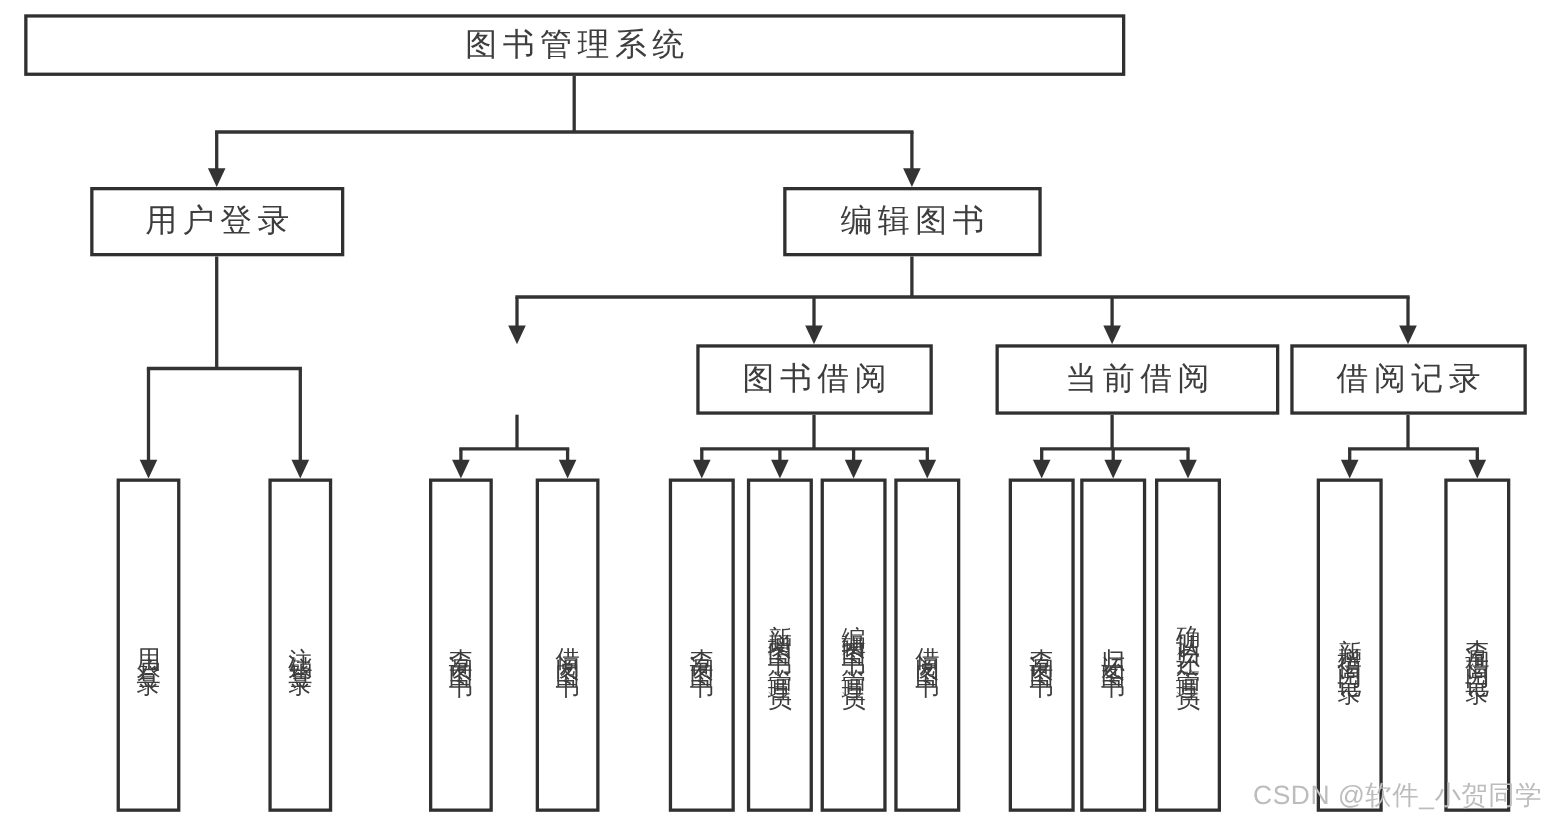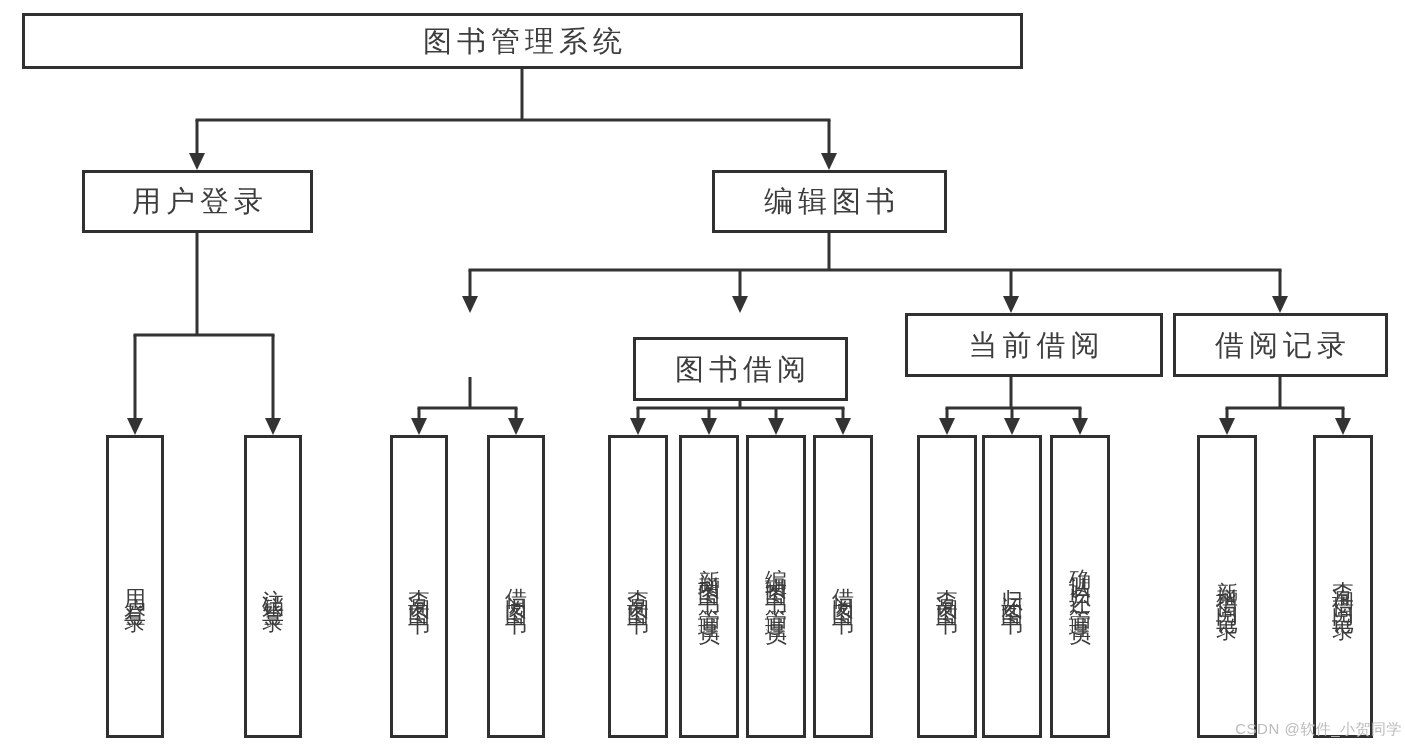--- a/index.html
+++ b/index.html
@@ -37,42 +37,42 @@
     line-height:1;
     white-space:nowrap;
   }
   
   .n-root{left:22px;top:13px;width:1001px;height:56px;}
   
   .n-l2-0{left:82px;top:170px;width:231px;height:63px;}
   .n-l2-1{left:712px;top:170px;width:235px;height:63px;}
   
   .n-l3-0{left:362px;top:313px;width:216px;height:64px;}
-  .n-l3-1{left:633px;top:313px;width:215px;height:64px;margin-top:24px;}
+  .n-l3-1{left:633px;top:313px;width:215px;height:64px;}
   .n-l3-2{left:905px;top:313px;width:258px;height:64px;}
   .n-l3-3{left:1173px;top:313px;width:215px;height:64px;}
   
   .leaf{top:435px;height:303px;}
   .n-u0{left:106px;width:58px;}
   .n-u1{left:244px;width:58px;}
   .n-nb0{left:390px;width:58px;}
   .n-nb1{left:487px;width:58px;}
   .n-bb0{left:608px;width:60px;}
   .n-bb1{left:679px;width:60px;}
   .n-bb2{left:746px;width:60px;}
   .n-bb3{left:813px;width:60px;}
   .n-cb0{left:917px;width:60px;}
   .n-cb1{left:982px;width:60px;}
   .n-cb2{left:1050px;width:60px;}
   .n-br0{left:1197px;width:60px;}
   .n-br1{left:1313px;width:60px;}
   .watermark{
     position:absolute;
     right:3px;bottom:8px;
-    font-size:15px;
+    font-size:24px;
     color:#bcbcbc;
     letter-spacing:0.5px;
     z-index:5;
     white-space:nowrap;
   }
 </style>
 </head>
 <body>
 
 <div class="stage">

